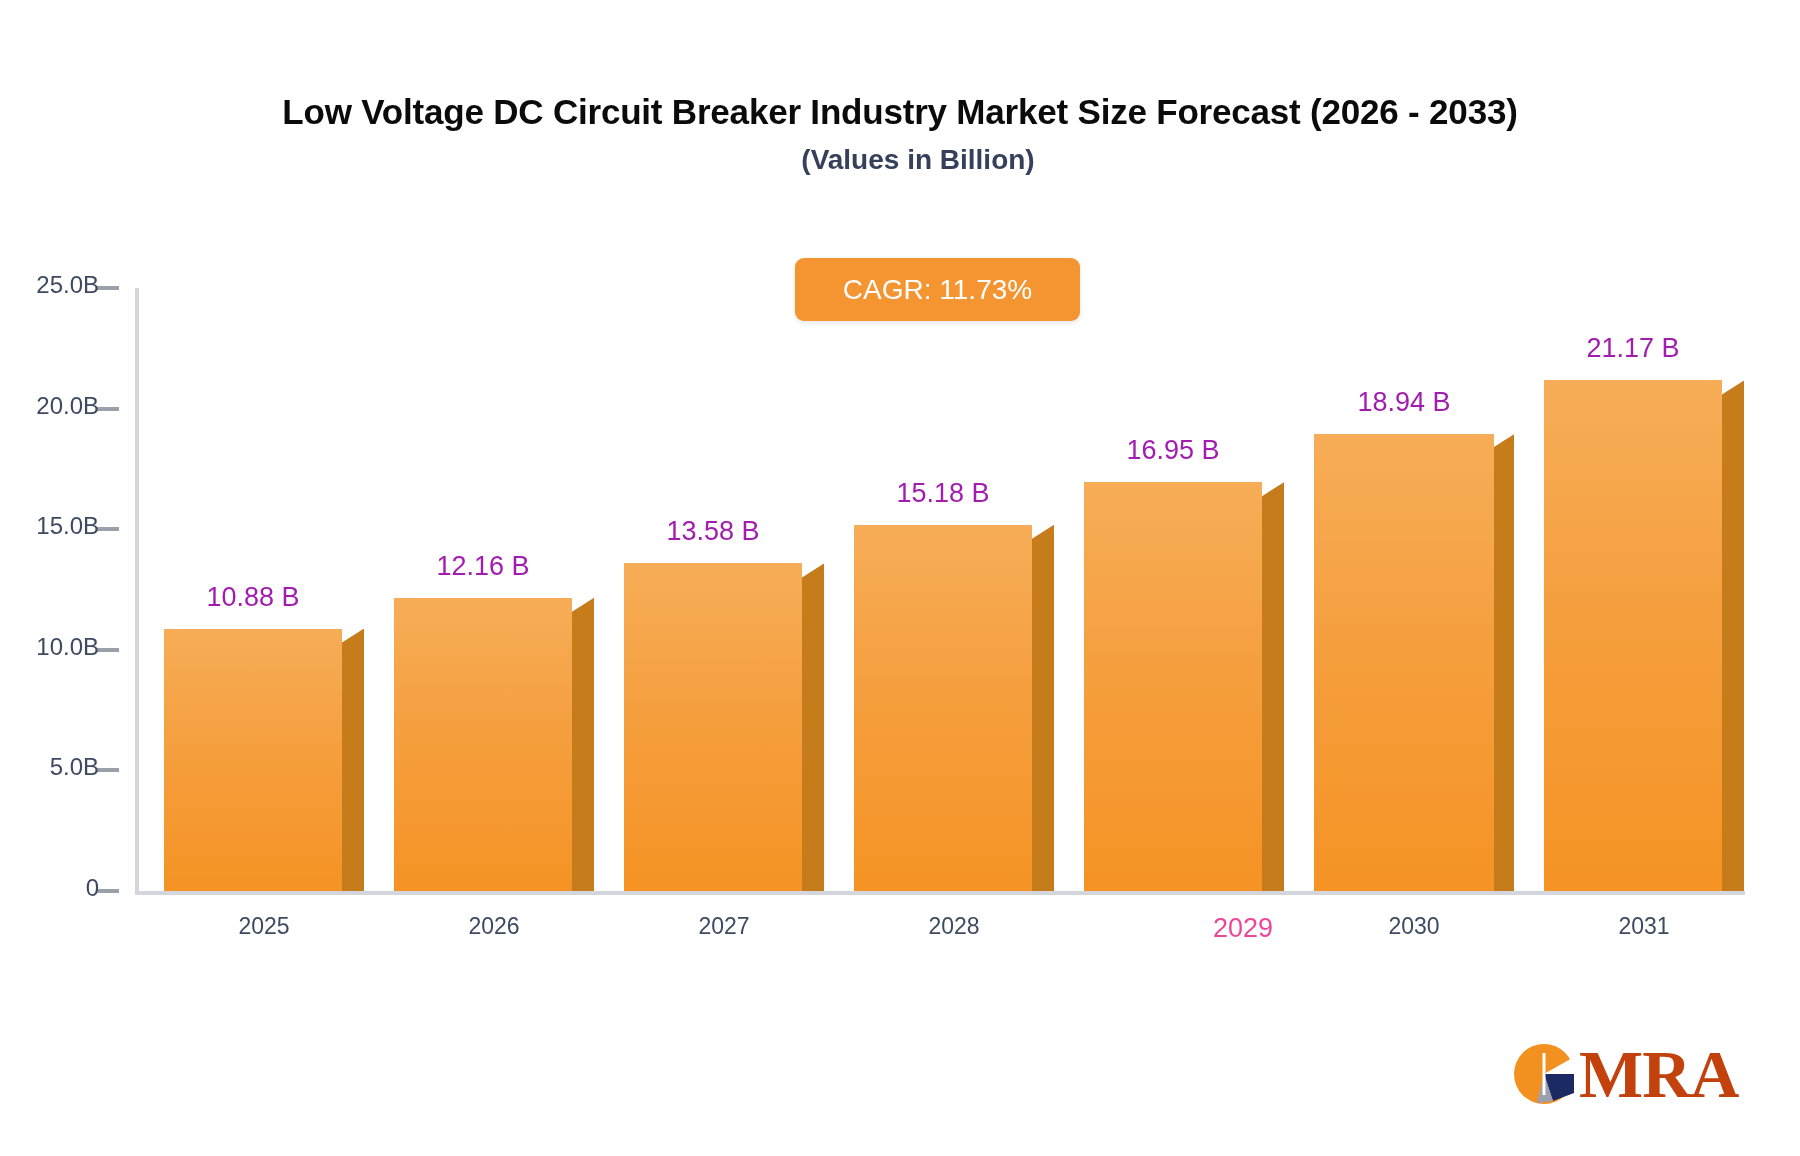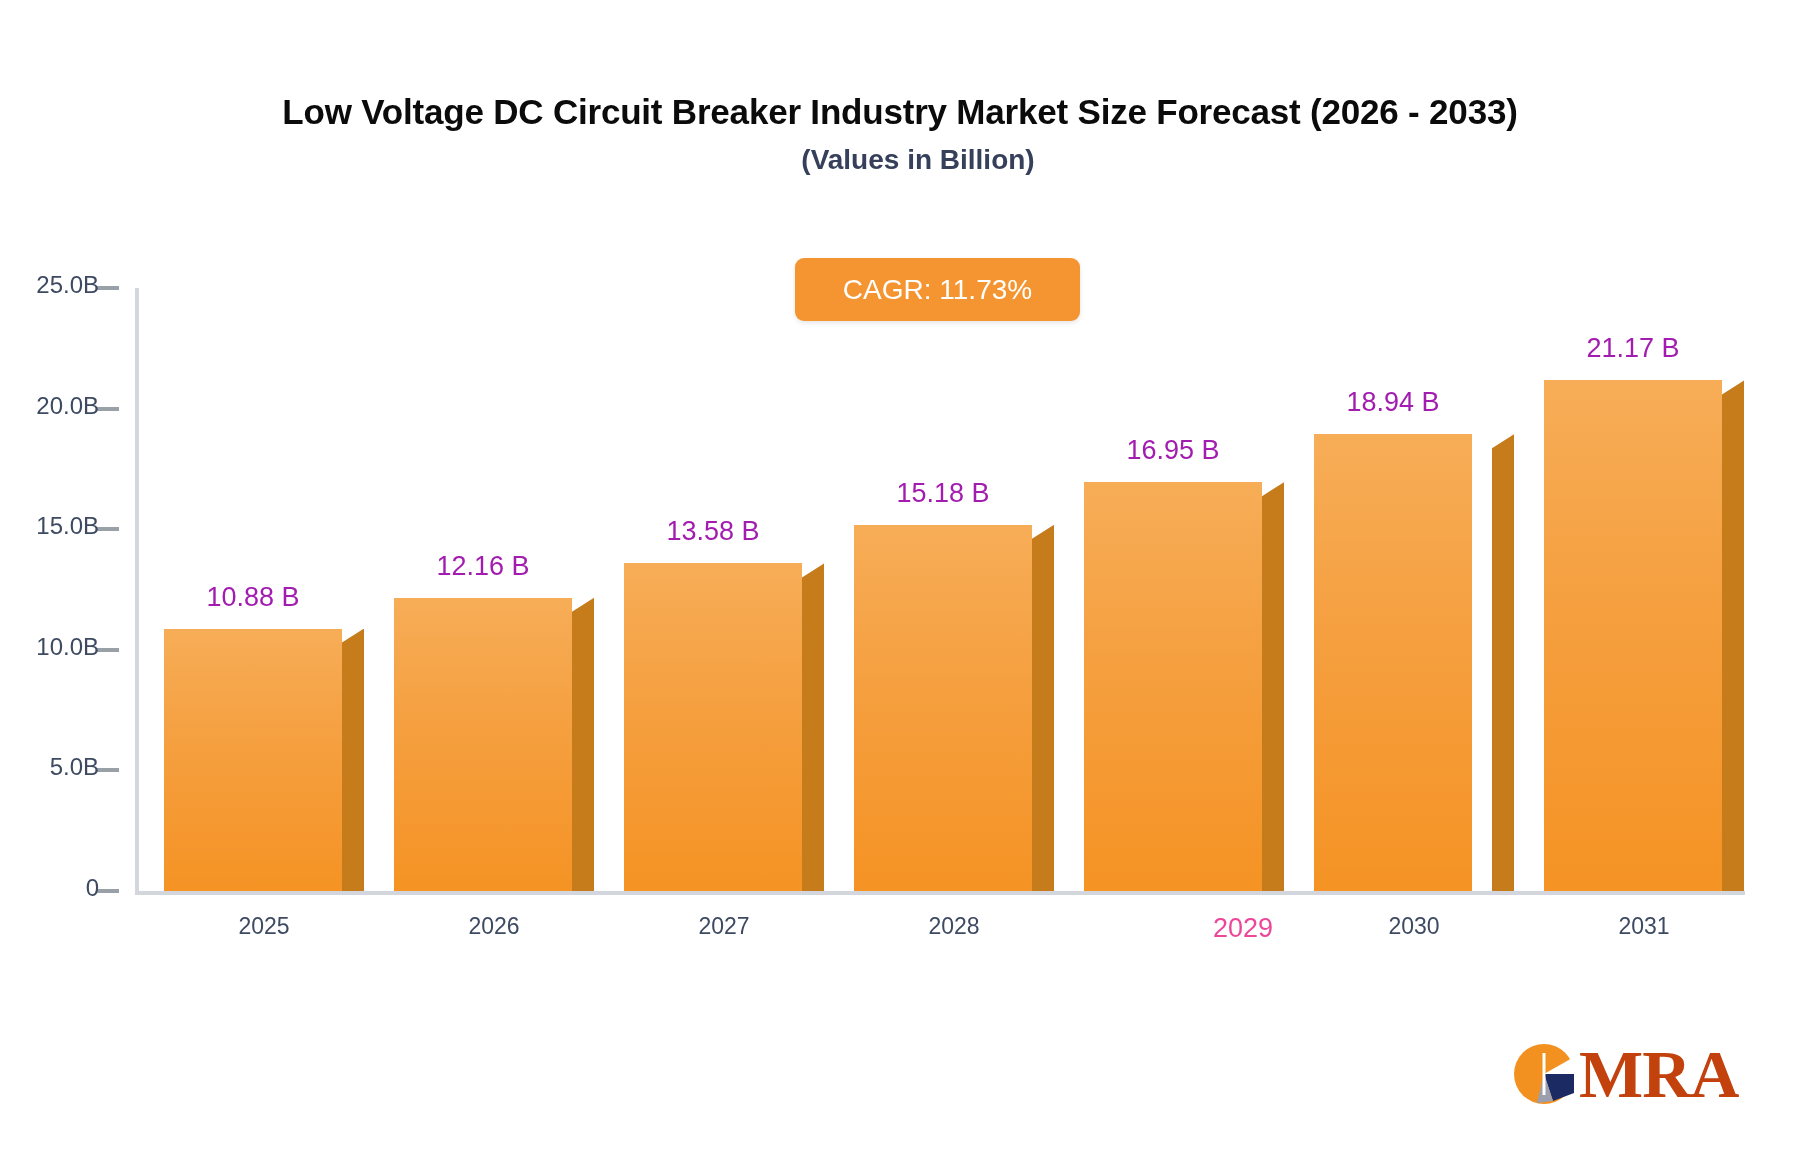--- a/index.html
+++ b/index.html
@@ -226,21 +226,21 @@
           <div class="bar-front" style="height: 366.142px;"></div>
           <div class="bar-label" style="bottom: 382.142px;">15.18 B</div>
         </div>
         <div style="position: absolute; left: 819px; top: 625px; transform: translateX(-50%); font-size: 23px; color: rgb(61, 74, 97);">2028</div>
         <div class="bar-group" style="left: 949px; width: 178px; height: 408.834px; bottom: 12px;">
           <div class="bar-side" style="left: 178px; height: 408.834px; clip-path: polygon(0px 3.42437%, 100% 0px, 100% 100%, 0px 100%);"></div>
           <div class="bar-front" style="height: 408.834px;"></div>
           <div class="bar-label" style="bottom: 424.834px;">16.95 B</div>
         </div>
         <div style="position: absolute; left: 1108px; top: 625px; transform: translateX(-50%); font-size: 27px; color: #ec4899;">2029</div>
-        <div class="bar-group" style="left: 1179px; width: 158px; height: 456.833px; bottom: 12px; border-radius: 11px;">
+        <div class="bar-group" style="left: 1179px; width: 180px; height: 456.833px; bottom: 12px; border-radius: 11px;">
           <div class="bar-side" style="left: 178px; height: 456.833px; clip-path: polygon(0px 3.06458%, 100% 0px, 100% 100%, 0px 100%);"></div>
           <div class="bar-front" style="height: 456.833px;"></div>
           <div class="bar-label" style="bottom: 472.833px;">18.94 B</div>
         </div>
         <div style="position: absolute; left: 1279px; top: 625px; transform: translateX(-50%); font-size: 23px; color: rgb(61, 74, 97);">2030</div>
         <div class="bar-group" style="left: 1409px; width: 178px; height: 510.62px; bottom: 12px;">
           <div class="bar-side" style="left: 178px; height: 510.62px; clip-path: polygon(0px 2.74176%, 100% 0px, 100% 100%, 0px 100%);"></div>
           <div class="bar-front" style="height: 510.62px;"></div>
           <div class="bar-label" style="bottom: 526.62px;">21.17 B</div>
         </div>

